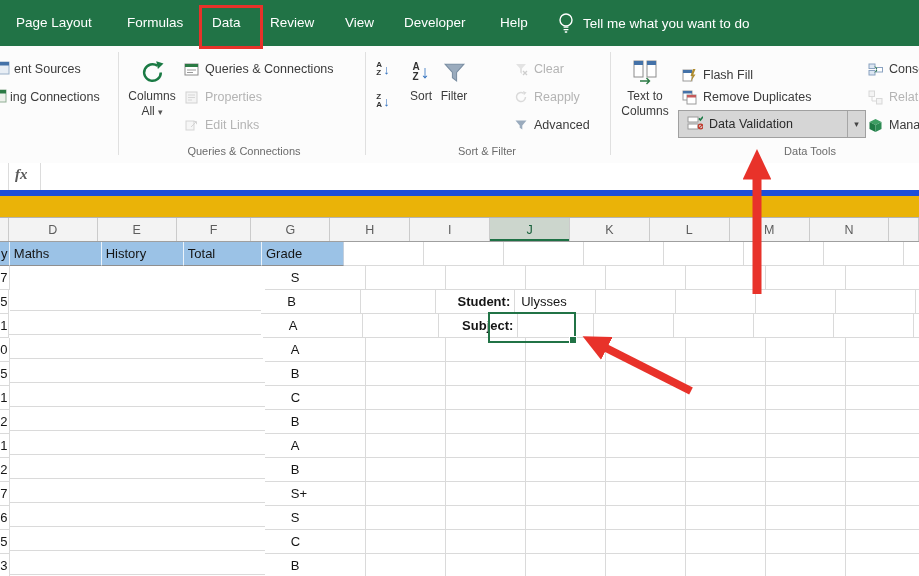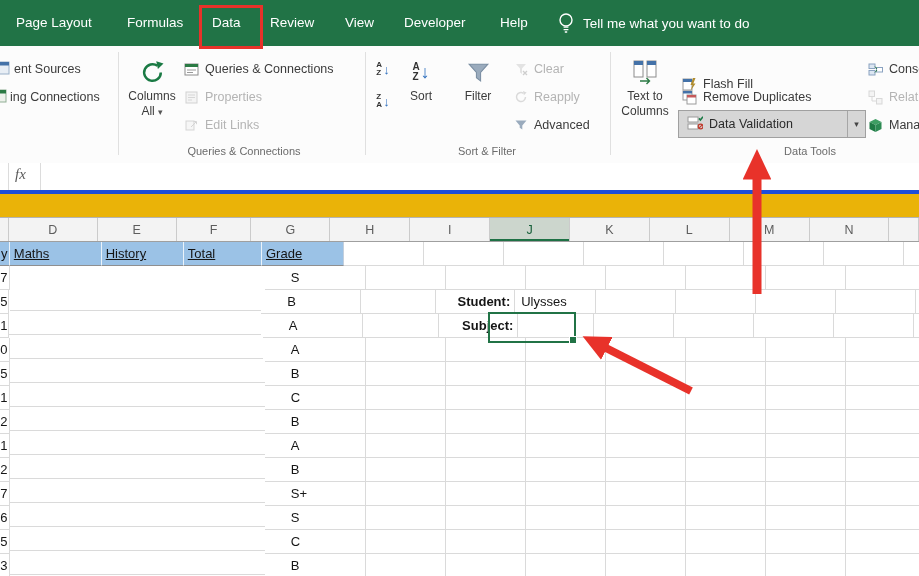--- a/index.html
+++ b/index.html
@@ -30,38 +30,38 @@
   .azl b{font-size:8px;line-height:8px;color:#333;font-weight:bold;font-family:"Liberation Sans",sans-serif;}
   .azarr{font-size:13px;line-height:13px;color:#2f6fbe;margin-left:1px;}
   .azicon.big .azl b{font-size:10px;line-height:10px;}
   .azicon.big .azarr{font-size:18px;line-height:18px;}
   .dvbtn{position:absolute;left:678px;top:64px;height:26px;display:flex;align-items:stretch;background:#d6d6d6;border:1px solid #a0a0a0;cursor:default;}
   .dvmain{display:flex;align-items:center;gap:6px;padding:0 8px;font-size:12.5px;color:#2b2b2b;width:152px;}
   .dvcaret{width:17px;border-left:1px solid #a6a6a6;display:flex;align-items:center;justify-content:center;font-size:9px;color:#444;}
   .stubicon{position:absolute;}
 
   
-  .fbar{position:absolute;top:163px;left:0;width:919px;height:27px;background:#fff;border-bottom:4px solid #1d4ed8;}
+  .fbar{position:absolute;top:163px;left:0;width:919px;height:27px;background:#fff;border-bottom:6px solid #1d4ed8;font-weight:bold;}
   .fdiv{position:absolute;top:0;bottom:0;width:1px;background:#dcdcdc;}
   .fx{position:absolute;left:15px;top:3px;font-family:"Liberation Serif",serif;font-style:italic;font-size:15px;color:#5a5a5a;cursor:default;}
   .finput{position:absolute;left:41px;top:0;right:0;bottom:0;}
 
   
   .sheet{position:absolute;top:217px;left:0;width:919px;height:360px;border-top:1px solid #b4b4b4;background:#fff;}
   .colheads{display:flex;height:23px;background:#f3f3f3;border-bottom:1px solid #9f9f9f;}
   .ch{border-right:1px solid #cbcbcb;display:flex;align-items:center;justify-content:center;font-size:12.5px;color:#5d5d5d;cursor:default;}
   .ch.sel{background:#ccd6cd;color:#17603a;box-shadow:inset 0 -2px 0 #1e7145;}
   .row{display:flex;height:24px;}
   .cell{border-right:1px solid #dadada;border-bottom:1px solid #dadada;font-size:13px;color:#151515;display:flex;align-items:center;overflow:hidden;white-space:nowrap;cursor:default;background:#fff;}
   .wC{width:8px;} .wD{width:89px;} .wE{width:79px;} .wF{width:75px;} .wG{width:79px;} .w80{width:80px;} .wO{width:29px;}
   .sp{border-right:none;background-image:repeating-linear-gradient(to right,transparent 0 79px,#dadada 79px 80px);}
   .sp-h{width:589px;} .sp-k{width:349px;}
   .blue{background:#9bc2e6;border-right-color:rgba(255,255,255,.8);border-bottom-color:#8f8f8f;}
   .hrow .wG{border-right-color:#c3cfdd;}
-  .hcellpad{padding-left:4px;text-decoration:underline;}
+  .hcellpad{padding-left:4px;}
   .pd{justify-content:flex-end;padding-right:1px;}
   .yf{justify-content:flex-start;padding-left:1px;}
   .num{justify-content:flex-end;padding-right:8px;margin-top:44px;}
   .grade{padding-left:26px;}
   .flabel{justify-content:flex-end;padding-right:4px;font-weight:bold;}
   .fvalue{padding-left:6px;}
   .selcell{position:absolute;left:488px;top:94px;width:84px;height:27px;border:2px solid #217346;z-index:10;}
   .handle{position:absolute;right:-3px;bottom:-3px;width:6px;height:6px;background:#217346;border:1px solid #fff;}
 
   .ann{position:absolute;top:0;left:0;z-index:35;pointer-events:none;}
@@ -177,21 +177,21 @@
         <span class="azicon big">
             <span class="azl">
               <b>A</b>
               <b>Z</b>
             </span>
             <span class="azarr">↓</span>
           </span>
       </span>
       <span class="l">Sort</span>
     </div>
-    <div class="bigbtn" style="left:450px;width:56px">
+    <div class="bigbtn" style="left:426px;width:56px">
       <span class="bicon">
         <svg width="25" height="25" viewBox="0 0 24 24">
             <path d="M3 4h18l-7 8v8l-4-3v-5z" fill="#9aabbd" stroke="#7a8ea2"></path>
           </svg>
       </span>
       <span class="l">Filter</span>
     </div>
     <div class="sbtn disabled" style="left:514px;top:12px">
       <span class="sicon">
         <svg width="14" height="14" viewBox="0 0 14 14">
@@ -227,21 +227,21 @@
             <rect x="2" y="2" width="9" height="16" fill="#fff" stroke="#8c8c8c"></rect>
             <rect x="2" y="2" width="9" height="4" fill="#4472a8"></rect>
             <rect x="15" y="2" width="9" height="16" fill="#fff" stroke="#8c8c8c"></rect>
             <rect x="15" y="2" width="9" height="4" fill="#4472a8"></rect>
             <path d="M8 22h9M14.5 19l3 3-3 3" stroke="#2b7a44" fill="none" stroke-width="1.4"></path>
           </svg>
       </span>
       <span class="l">Text to</span>
       <span class="l">Columns</span>
     </div>
-    <div class="sbtn" style="left:682px;top:27px">
+    <div class="sbtn" style="left:682px;top:18px">
       <span class="sicon">
         <svg width="15" height="15" viewBox="0 0 15 15">
             <rect x="1" y="2" width="9" height="11" fill="#fff" stroke="#9a9a9a"></rect>
             <rect x="1" y="2" width="9" height="3" fill="#4472a8"></rect>
             <polygon points="11,1 8.5,8 10.5,8 8.5,14 13.5,6.5 11.3,6.5 13.5,1" fill="#b08d2f"></polygon>
           </svg>
       </span>
       <span>Flash Fill</span>
     </div>
     <div class="sbtn" style="left:682px;top:40px">

